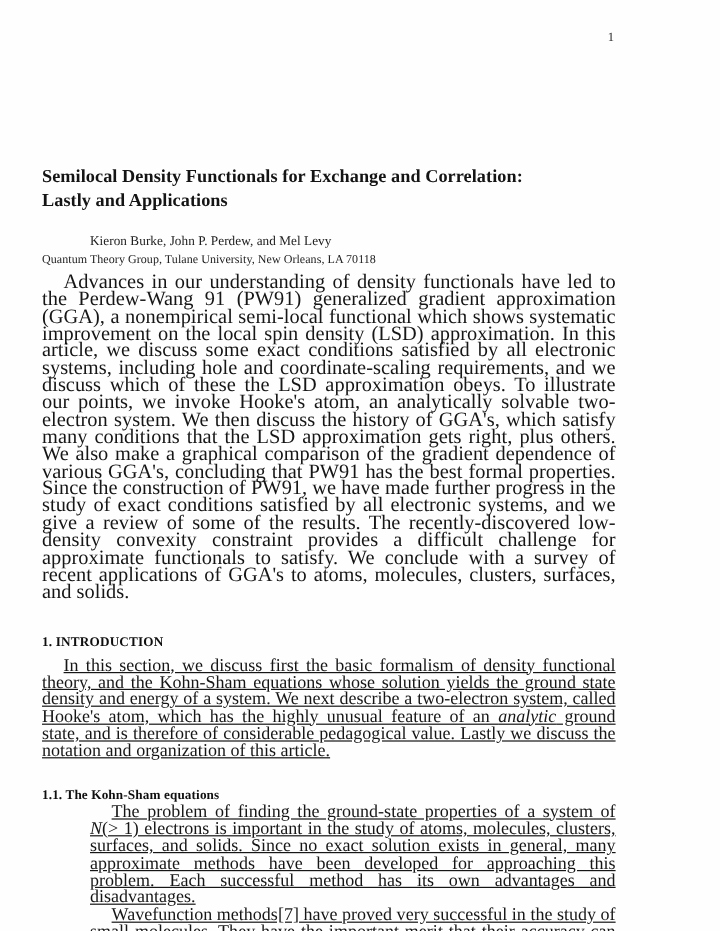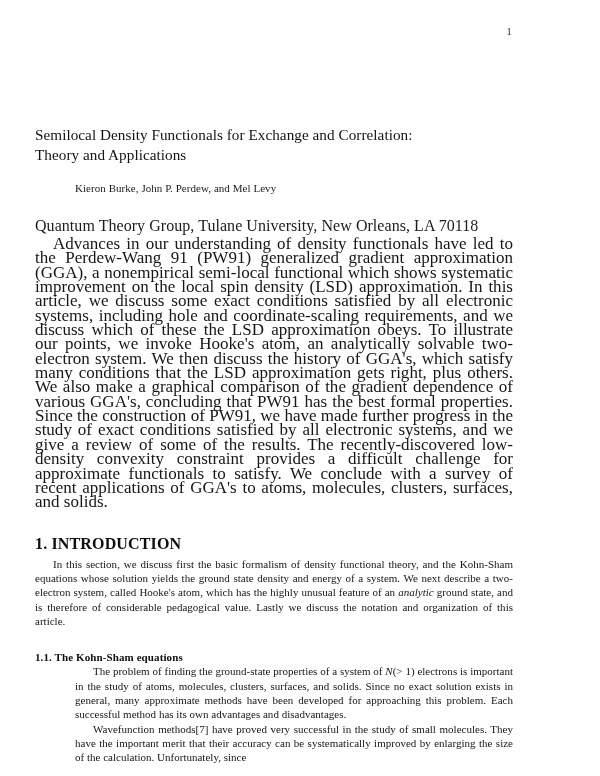--- a/index.html
+++ b/index.html
@@ -37,99 +37,99 @@
     position: absolute;
     left: 35px;
     top: 122px;
     width: 478px;
   }
 
   .doc-title {
     font-size: 15.2px;
     line-height: 19.5px;
     color: #141414;
-    margin: 3px 0 0 0;
+    margin: 16px 0 0 0;
     letter-spacing: 0.05px;
-    font-weight: 400;
+    font-weight: 700;
   }
   .doc-title .line2 { display: block; }
 
   .authors {
     font-size: 11px;
     line-height: 15px;
     margin-top: 17px;
     color: #1c1c1c;
     letter-spacing: 0.05px;
     margin-left: 40px;
   }
 
   .affiliation {
-    font-size: 16px;
+    font-size: 10px;
     line-height: 15px;
-    margin-top: 22px;
     color: #1c1c1c;
     letter-spacing: 0.05px;
   }
 
   .abstract {
     margin-top: 4px;
     font-size: 17px;
     line-height: 14.35px;
     text-align: justify;
     text-justify: inter-word;
     color: #161616;
     text-indent: 18px;
     letter-spacing: 0.01px;
   }
 
   .section-heading {
     font-weight: bold;
-    font-size: 16px;
+    font-size: 11px;
     line-height: 14px;
     margin-top: 27px;
     color: #0f0f0f;
     letter-spacing: 0.15px;
   }
 
   .subsection-heading {
     font-weight: bold;
     font-size: 11px;
     line-height: 14px;
     margin-top: 22px;
     color: #0f0f0f;
     letter-spacing: 0.1px;
   }
 
   .body-par {
-    font-size: 11px;
+    font-size: 15px;
     line-height: 14.35px;
     text-align: justify;
     text-justify: inter-word;
     color: #161616;
     text-indent: 18px;
     margin-top: 6px;
     letter-spacing: 0.01px;
+    text-decoration: underline;
   }
   .body-par.tight { margin-top: 0px; margin-left: 40px; }
 
   .it { font-style: italic; }
   .mathvar { font-style: italic; font-family: "Liberation Serif", serif; }
 </style>
 </head>
 <body>
 
 <div class="page">
 
   <div class="page-number">1</div>
 
   <div class="content">
 
     <h1 class="doc-title">
       <span>Semilocal Density Functionals for Exchange and Correlation:</span>
-      <span class="line2">Theory and Applications</span>
+      <span class="line2">Lastly and Applications</span>
     </h1>
 
     <div class="authors">Kieron Burke, John P. Perdew, and Mel Levy</div>
 
     <div class="affiliation">Quantum Theory Group, Tulane University, New Orleans, LA 70118</div>
 
     <div class="abstract">Advances in our understanding of density functionals have led to the Perdew-Wang 91 (PW91) generalized gradient approximation (GGA), a nonempirical semi-local functional which shows systematic improvement on the local spin density (LSD) approximation. In this article, we discuss some exact conditions satisfied by all electronic systems, including hole and coordinate-scaling requirements, and we discuss which of these the LSD approximation obeys. To illustrate our points, we invoke Hooke's atom, an analytically solvable two-electron system. We then discuss the history of GGA's, which satisfy many conditions that the LSD approximation gets right, plus others. We also make a graphical comparison of the gradient dependence of various GGA's, concluding that PW91 has the best formal properties. Since the construction of PW91, we have made further progress in the study of exact conditions satisfied by all electronic systems, and we give a review of some of the results. The recently-discovered low-density convexity constraint provides a difficult challenge for approximate functionals to satisfy. We conclude with a survey of recent applications of GGA's to atoms, molecules, clusters, surfaces, and solids.</div>
 
     <div class="section-heading">1.  INTRODUCTION</div>
 

